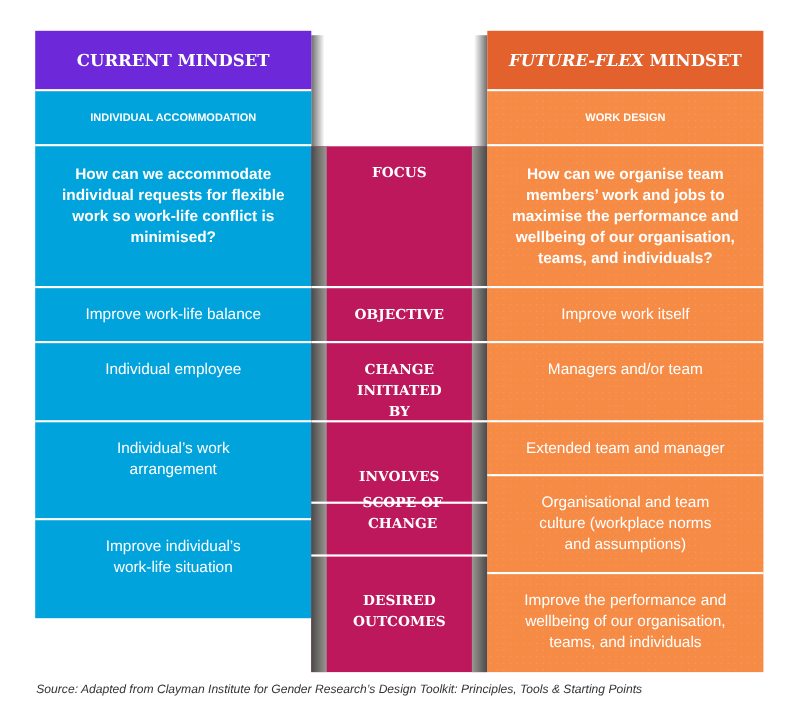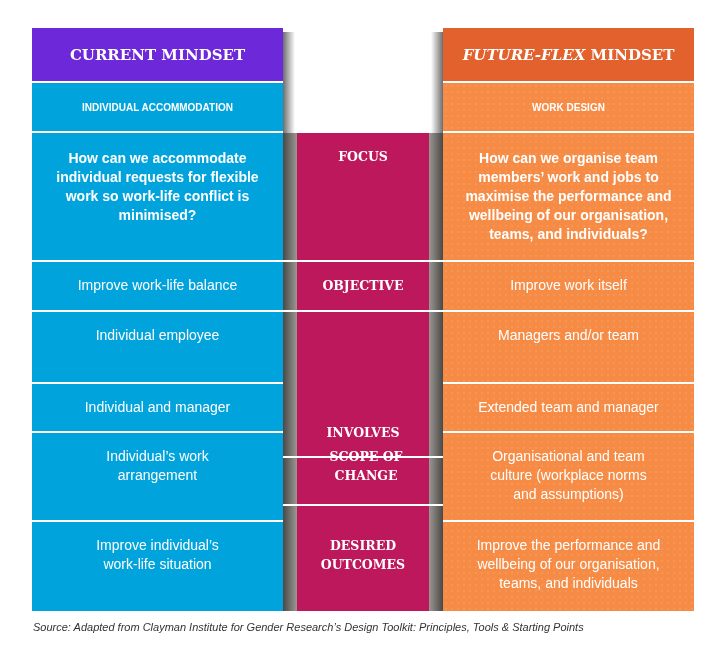--- a/index.html
+++ b/index.html
@@ -35,28 +35,28 @@
 
 <div class="shadow-l"></div>
 <div class="shadow-r"></div>
 
 <div class="col left">
   <div class="cell hdr" style="height:55px;">CURRENT MINDSET</div>
   <div class="cell sub" style="height:50px;">INDIVIDUAL ACCOMMODATION</div>
   <div class="cell body q" style="height:129px;padding-left:22px;padding-right:22px;">How can we accommodate individual requests for flexible work so work-life conflict is minimised?</div>
   <div class="cell body" style="height:50px;">Improve work-life balance</div>
   <div class="cell body" style="height:72px;">Individual employee</div>
-  <div class="cell body" style="height:49px;">Individual and manager</div>
   <div class="cell body" style="height:89px;padding-left:60px;padding-right:60px;">Individual’s work arrangement</div>
   <div class="cell body" style="height:89px;border-bottom:none;padding-left:50px;padding-right:50px;">Improve individual’s work-life situation</div>
 </div>
 
 <div class="col mid">
   <div class="mcell" style="top:0;height:129px;">FOCUS</div>
   <div class="mcell" style="top:129px;height:50px;">OBJECTIVE</div>
+  <div class="mcell" style="top:179px;height:72px;padding-left:30px;padding-right:30px;">CHANGE INITIATED BY</div>
   <div class="mcell" style="top:251px;height:49px;margin-top:25px;">INVOLVES</div>
   <div class="mcell" style="top:300px;height:73px;padding-left:41px;padding-right:35px;">SCOPE OF CHANGE</div>
   <div class="mcell last" style="top:389px;height:89px;padding-left:35px;padding-right:35px;">DESIRED OUTCOMES</div>
 </div>
 
 <div class="col right">
   <div class="cell hdr" style="height:55px;">
     <span class="ital">FUTURE-FLEX</span>
       <span style="white-space:pre;"> MINDSET</span>
   </div>

